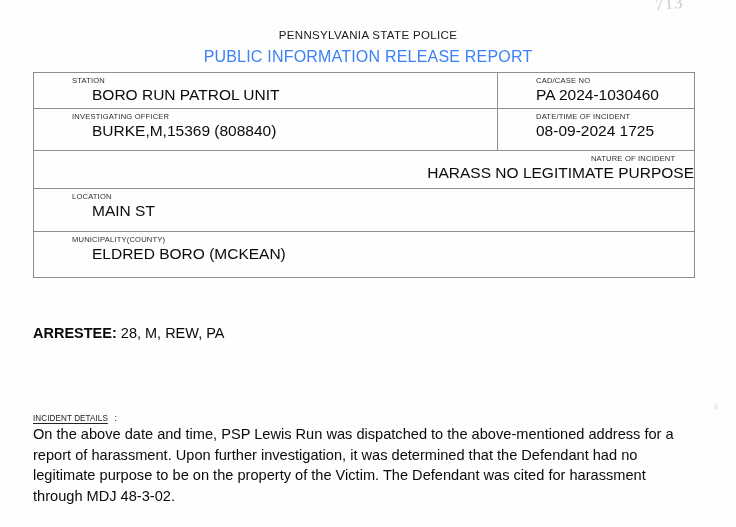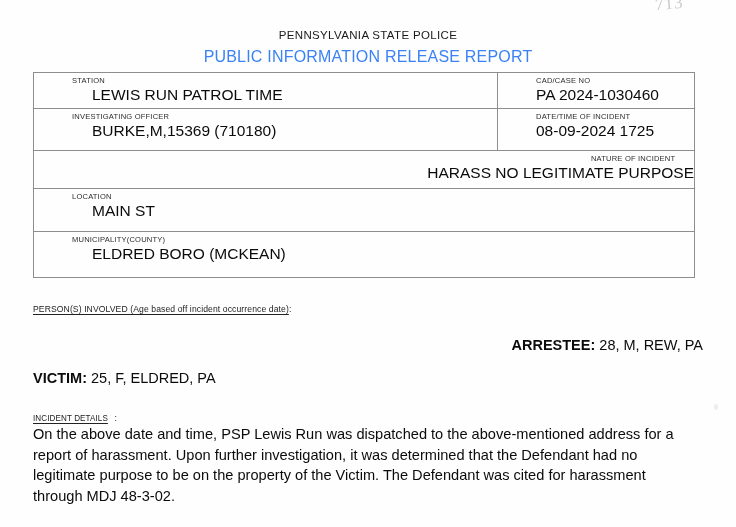--- a/index.html
+++ b/index.html
@@ -140,21 +140,21 @@
   }
   .person-row {
     font-size: 14.5px;
     line-height: 18px;
     color: #0b0b0b;
     white-space: nowrap;
   }
   .person-role {
     font-weight: bold;
   }
-  .arrestee-row { margin-top: 21px; text-align: right; }
+  .arrestee-row { margin-top: 21px; }
   .victim-row { margin-top: 15px; }
 
   
   .details-section {
     position: absolute;
     left: 33px;
     top: 412px;
     width: 665px;
   }
   .details-label {
@@ -195,35 +195,35 @@
   <table class="form-table">
     <colgroup>
       <col style="width:464px">
       <col style="width:197px">
     </colgroup>
     <tbody>
       <tr class="row-h1">
         <td>
           <div class="cell">
             <span class="field-label">STATION</span>
-            <span class="field-value">LEWIS RUN PATROL TIME</span>
+            <span class="field-value">BORO RUN PATROL UNIT</span>
           </div>
         </td>
         <td>
           <div class="cell">
             <span class="field-label">CAD/CASE NO</span>
             <span class="field-value right-pad">PA 2024-1030460</span>
           </div>
         </td>
       </tr>
       <tr class="row-h2">
         <td style="width:380px">
           <div class="cell">
             <span class="field-label">INVESTIGATING OFFICER</span>
-            <span class="field-value">BURKE,M,15369 (710180)</span>
+            <span class="field-value">BURKE,M,15369 (808840)</span>
           </div>
         </td>
         <td>
           <div class="cell">
             <span class="field-label">DATE/TIME OF INCIDENT</span>
             <span class="field-value right-pad">08-09-2024 1725</span>
           </div>
         </td>
       </tr>
       <tr class="row-h3">
@@ -247,23 +247,21 @@
           <div class="cell">
             <span class="field-label">MUNICIPALITY(COUNTY)</span>
             <span class="field-value">ELDRED BORO (MCKEAN)</span>
           </div>
         </td>
       </tr>
     </tbody>
   </table>
 
   <div class="persons-section">
-    <div class="section-label"><span class="ul">PERSON(S) INVOLVED (Age based off incident occurrence date)</span><span>:</span></div>
     <div class="person-row arrestee-row"><span class="person-role">ARRESTEE:</span><span> 28, M, REW, PA</span></div>
-    <div class="person-row victim-row"><span class="person-role">VICTIM:</span><span> 25, F, ELDRED, PA</span></div>
   </div>
 
   <div class="details-section">
     <div class="details-label"><span class="ul">INCIDENT DETAILS</span><span>:</span></div>
     <div class="narrative">On the above date and time, PSP Lewis Run was dispatched to the above-mentioned address for a report of harassment. Upon further investigation, it was determined that the Defendant had no legitimate purpose to be on the property of the Victim. The Defendant was cited for harassment through MDJ 48-3-02.</div>
   </div>
 
 </div>
 
 </body></html>

